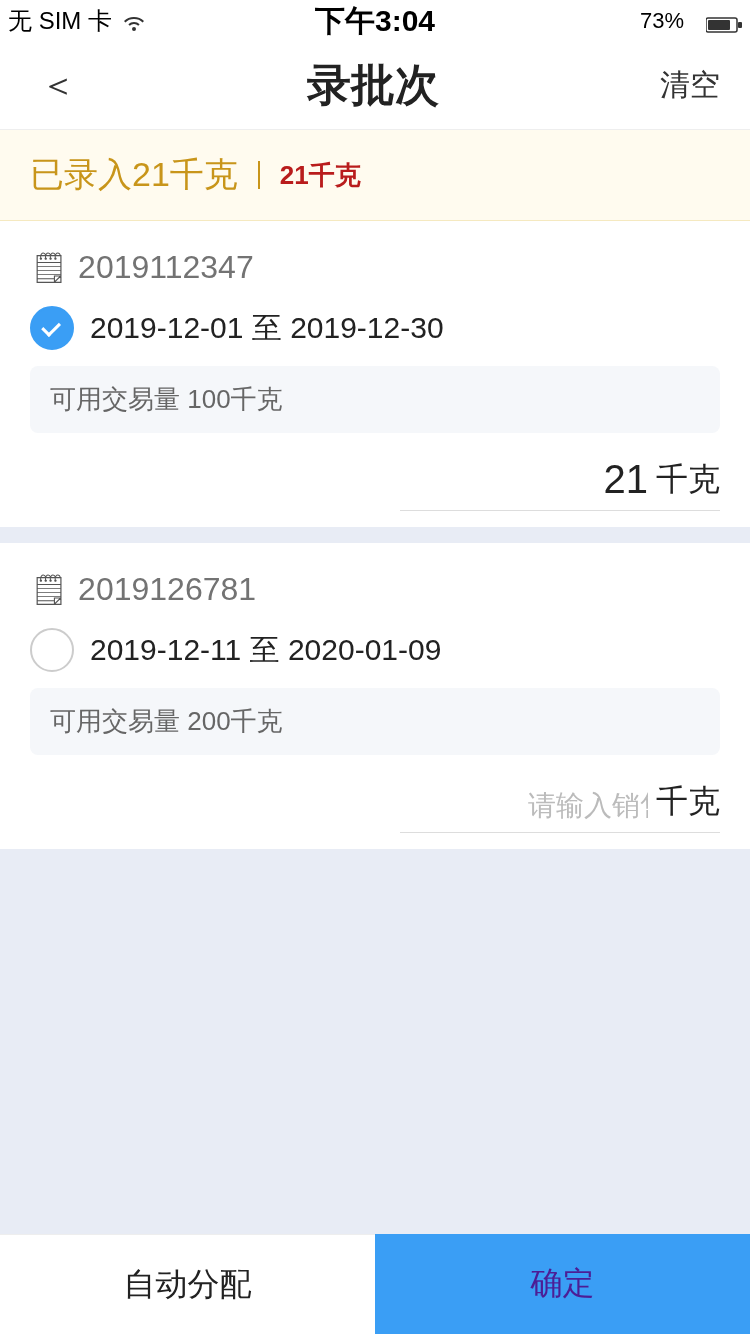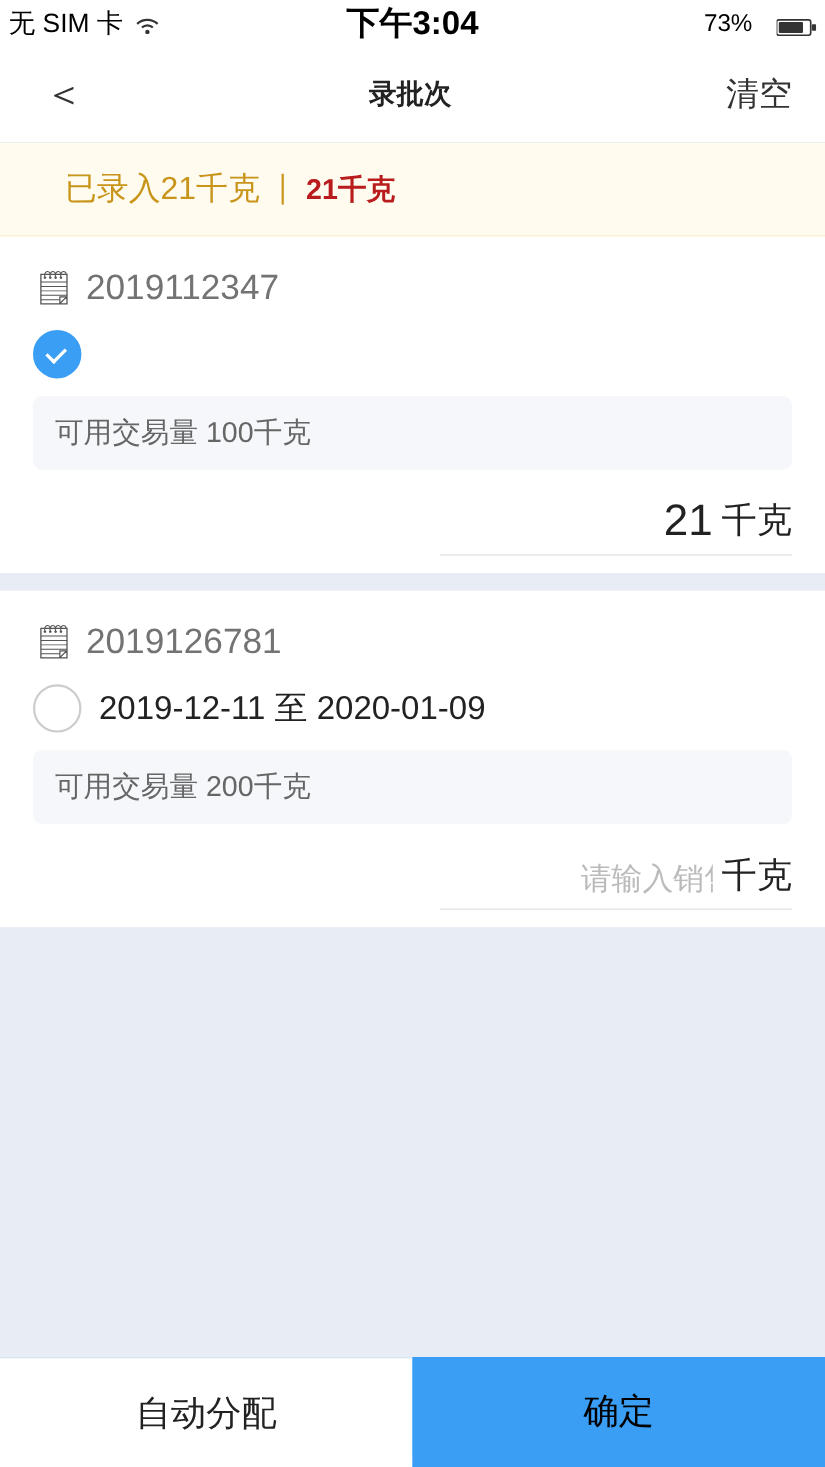--- a/index.html
+++ b/index.html
@@ -53,44 +53,43 @@
       padding: 0 30px;
       border-bottom: 1px solid #eee;
     }
     .nav-back {
       font-size: 36px;
       color: #333;
       cursor: pointer;
       padding: 10px;
     }
     .nav-title {
-      font-size: 25px;
+      font-size: 44px;
       font-weight: 600;
       color: #222;
     }
     .nav-clear {
       font-size: 30px;
       color: #333;
       cursor: pointer;
     }
 
     
     .summary-bar {
       background: #fffbef;
       padding: 22px 30px;
       display: flex;
       align-items: center;
       gap: 20px;
       border-bottom: 1px solid #f5e9c0;
     }
     .summary-label {
-      font-size: 29px;
+      font-size: 34px;
       color: #c8951a;
       font-weight: 500;
-      margin-left: 29px;
     }
     .summary-divider {
       width: 2px;
       height: 28px;
       background: #c8951a;
     }
     .summary-value {
       font-size: 26px;
       color: #b91c1c;
       font-weight: 700;
@@ -209,21 +208,21 @@
       display: flex;
       align-items: center;
       justify-content: center;
       border-top: 1px solid #eee;
     }
     .btn-confirm {
       flex: 1;
       background: #3a9ef5;
       border: none;
       font-size: 32px;
-      color: #000000;
+      color: #4c1d95;
       font-weight: 500;
       cursor: pointer;
       display: flex;
       align-items: center;
       justify-content: center;
     }
 
     .underline-field {
       display: flex;
       flex-direction: column;
@@ -273,20 +272,21 @@
   <span class="summary-value">21千克</span>
 </div>
 
 <div class="batch-card">
   <div class="batch-header">
     <span class="batch-icon">🗒</span>
     <span class="batch-id">2019112347</span>
   </div>
   <div class="batch-date-row">
     <div class="radio-btn checked"></div>
+    <span class="batch-date">2019-12-01 至 2019-12-30</span>
   </div>
   <div class="batch-avail-row">
     <span class="batch-avail-text">可用交易量 100千克</span>
   </div>
   <div class="underline-field">
     <div class="underline-inner">
       <input class="amount-input" type="text" value="21" style="">
       <span class="amount-unit">千克</span>
     </div>
   </div>

